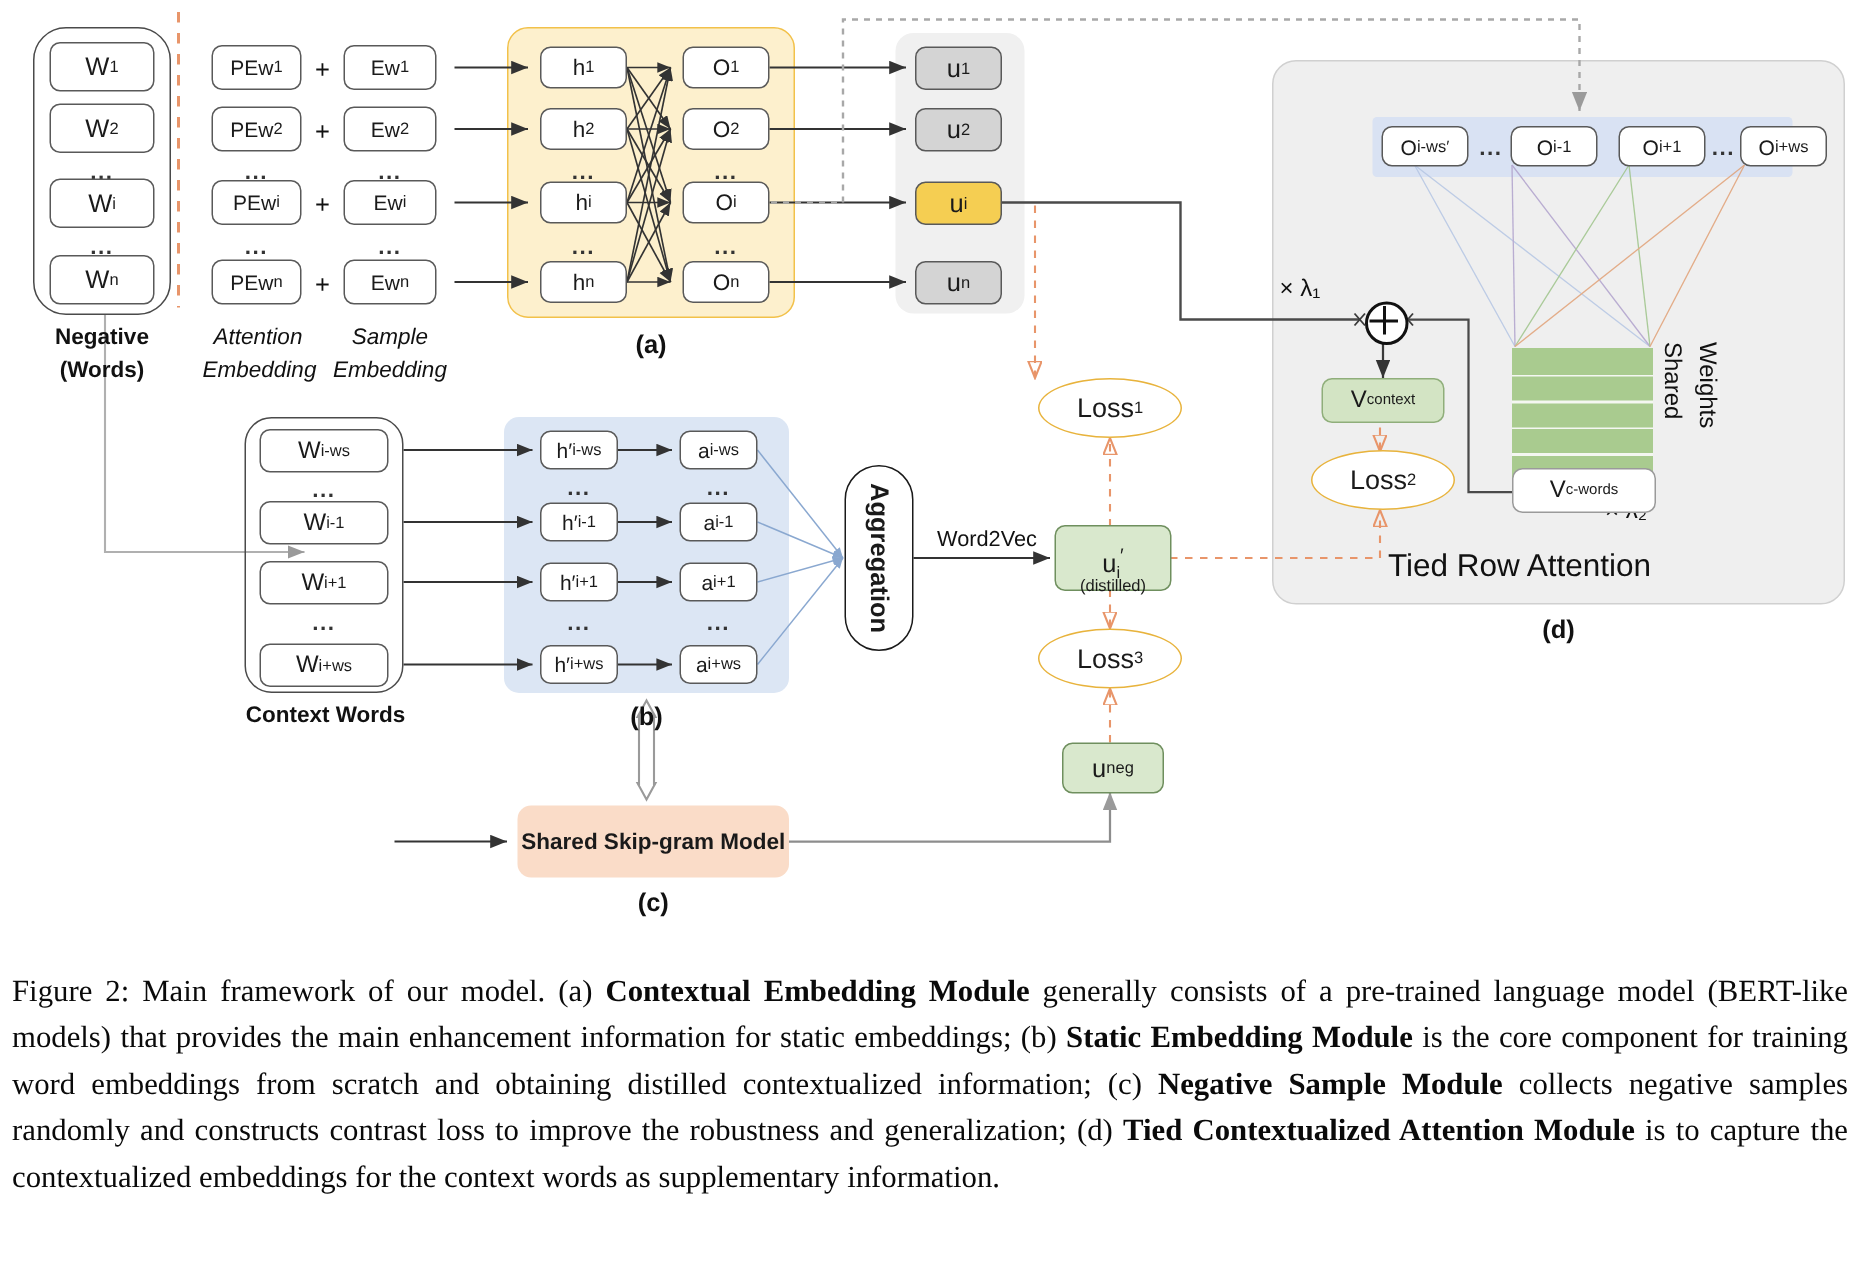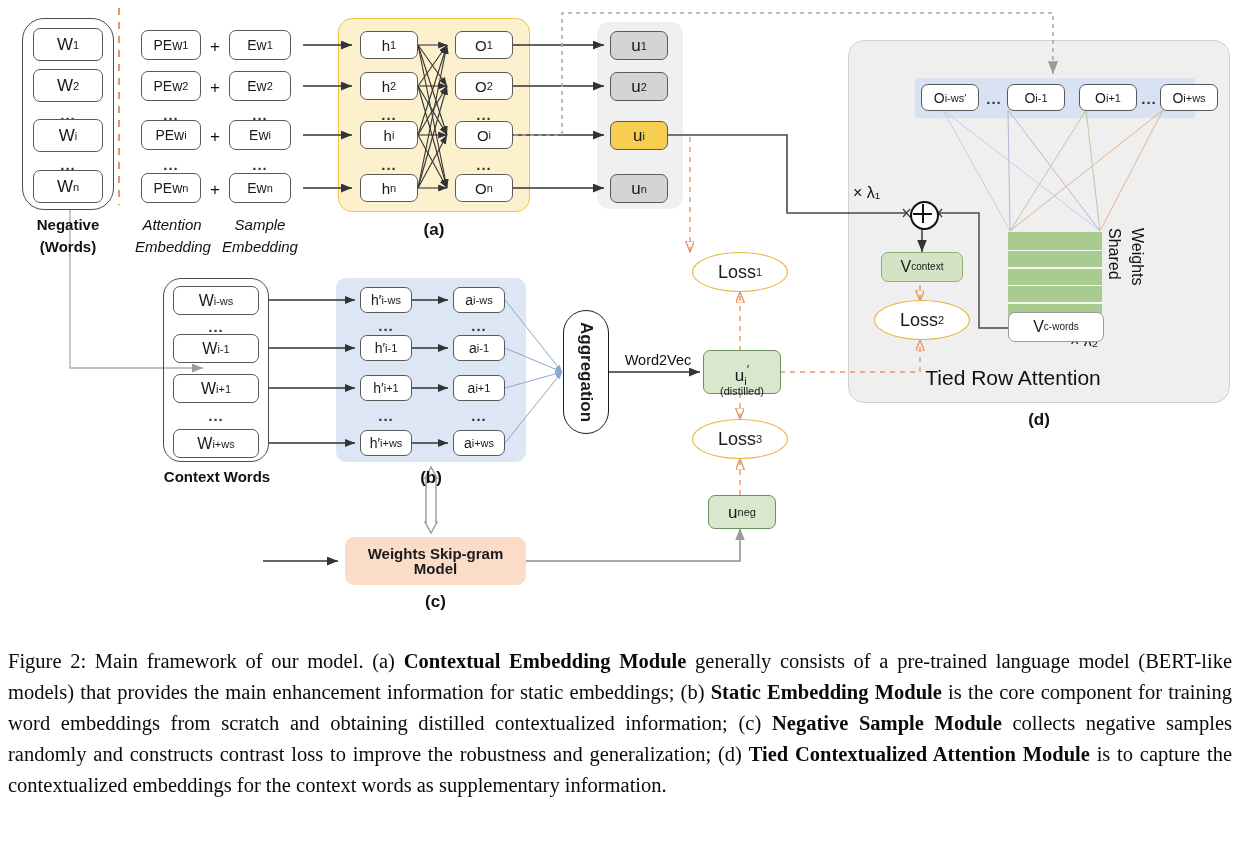--- a/index.html
+++ b/index.html
@@ -408,21 +408,21 @@
   </div>
 
   <div class="lbl bold" style="left:336px;top:468px;width:190px;text-align:center;font-size:17px;">(b)</div>
 
   <div class="box" style="left:563px;top:310px;width:46px;height:124px;border-radius:24px;border:1.6px solid #1a1a1a;">
     <span style="writing-mode:vertical-rl;text-orientation:mixed;font-size:17px;font-weight:700;letter-spacing:0px;">Aggregation</span>
   </div>
   <div class="lbl" style="left:615px;top:352px;width:86px;text-align:center;font-size:14.5px;">Word2Vec</div>
 
   <div class="box" style="left:345px;top:537px;width:181px;height:48px;background:#fadcc8;border:none;border-radius:9px;font-size:15px;font-weight:700;">
-    <span>Weights Skip-gram Model</span>
+    <span>Shared Skip-gram Model</span>
   </div>
   <div class="lbl bold" style="left:345px;top:592px;width:181px;text-align:center;font-size:17px;">(c)</div>
 
   <div class="box" style="left:692px;top:252px;width:96px;height:40px;border-radius:50%;border:1.6px solid #e8b33c;background:#ffffff;font-size:18px;">
     <span>Loss</span>
       <sub>1</sub>
   </div>
 
   <div class="box" style="left:703px;top:350px;width:78px;height:44px;background:#d9e8cd;border:1.5px solid #6f8f5e;flex-direction:column;">
     <span style="font-size:17px;line-height:1;margin-top:21px;">

